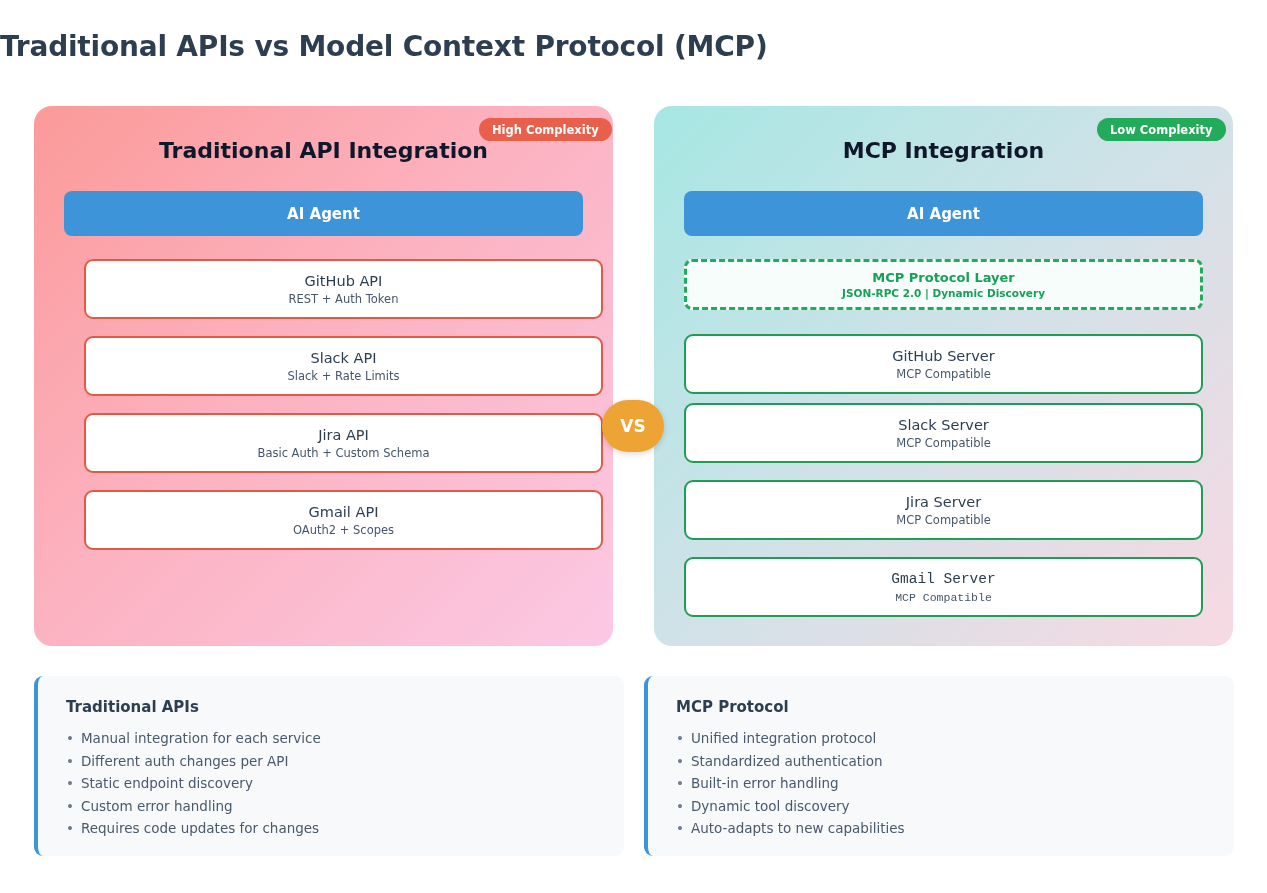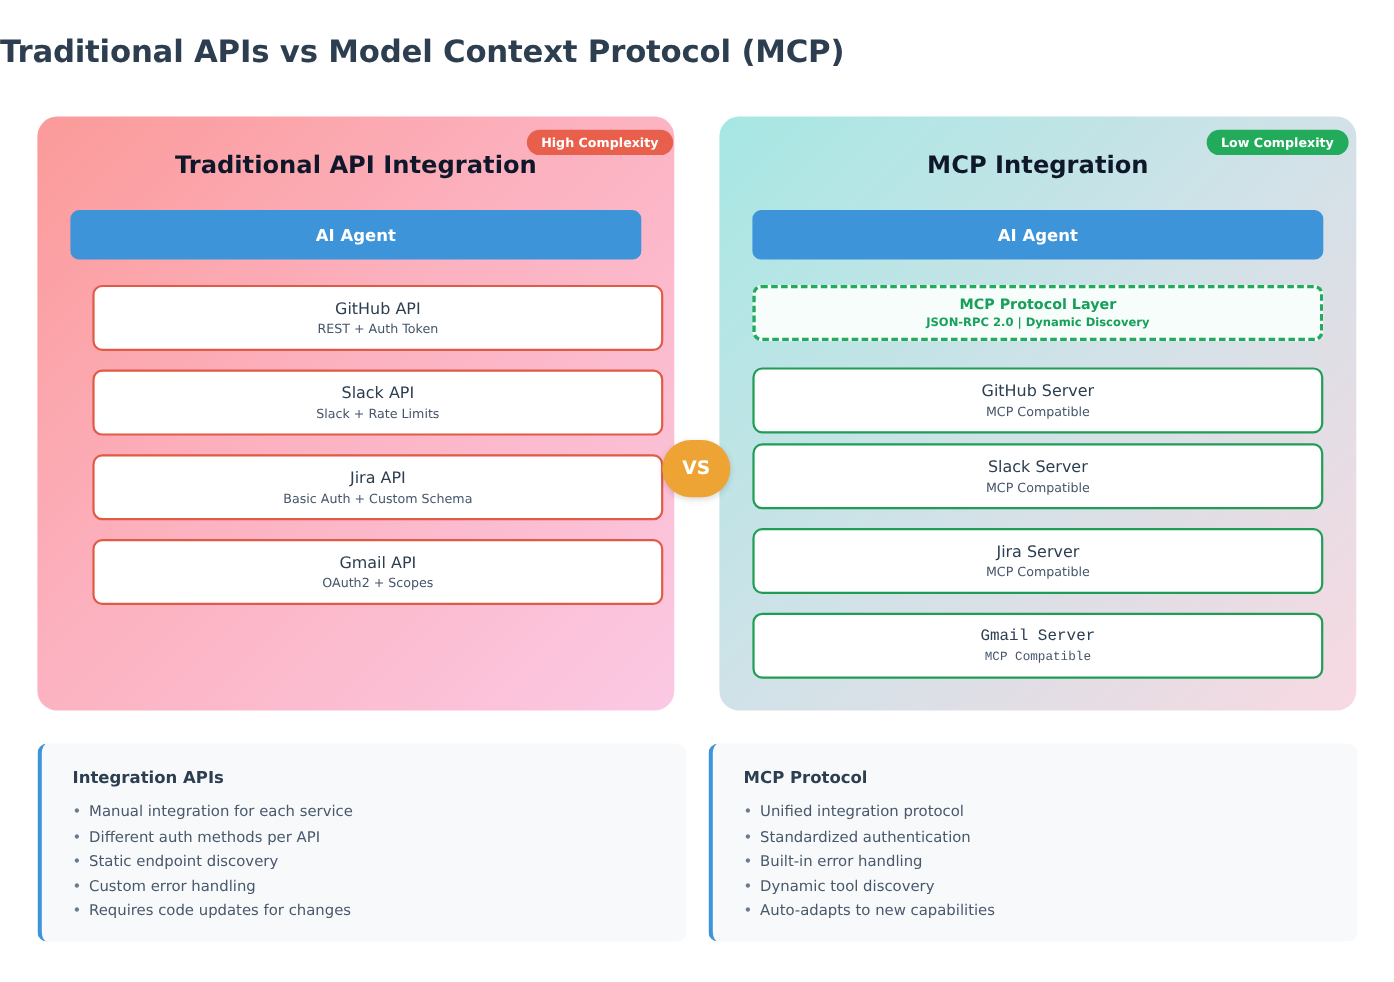--- a/index.html
+++ b/index.html
@@ -262,24 +262,24 @@
     <div class="node-title">Jira Server</div>
     <div class="node-sub">MCP Compatible</div>
   </div>
 
   <div class="node-card srv-card" style="top:557px;font-family:Liberation Mono, monospace;">
     <div class="node-title">Gmail Server</div>
     <div class="node-sub">MCP Compatible</div>
   </div>
 
   <div class="summary summary-left">
-    <div class="summary-title">Integration APIs</div>
+    <div class="summary-title">Traditional APIs</div>
     <ul class="summary-list">
       <li>Manual integration for each service</li>
-      <li>Different auth methods per API</li>
+      <li>Different auth changes per API</li>
       <li>Static endpoint discovery</li>
       <li>Custom error handling</li>
       <li>Requires code updates for changes</li>
     </ul>
   </div>
 
   <div class="summary summary-right">
     <div class="summary-title">MCP Protocol</div>
     <ul class="summary-list">
       <li>Unified integration protocol</li>

